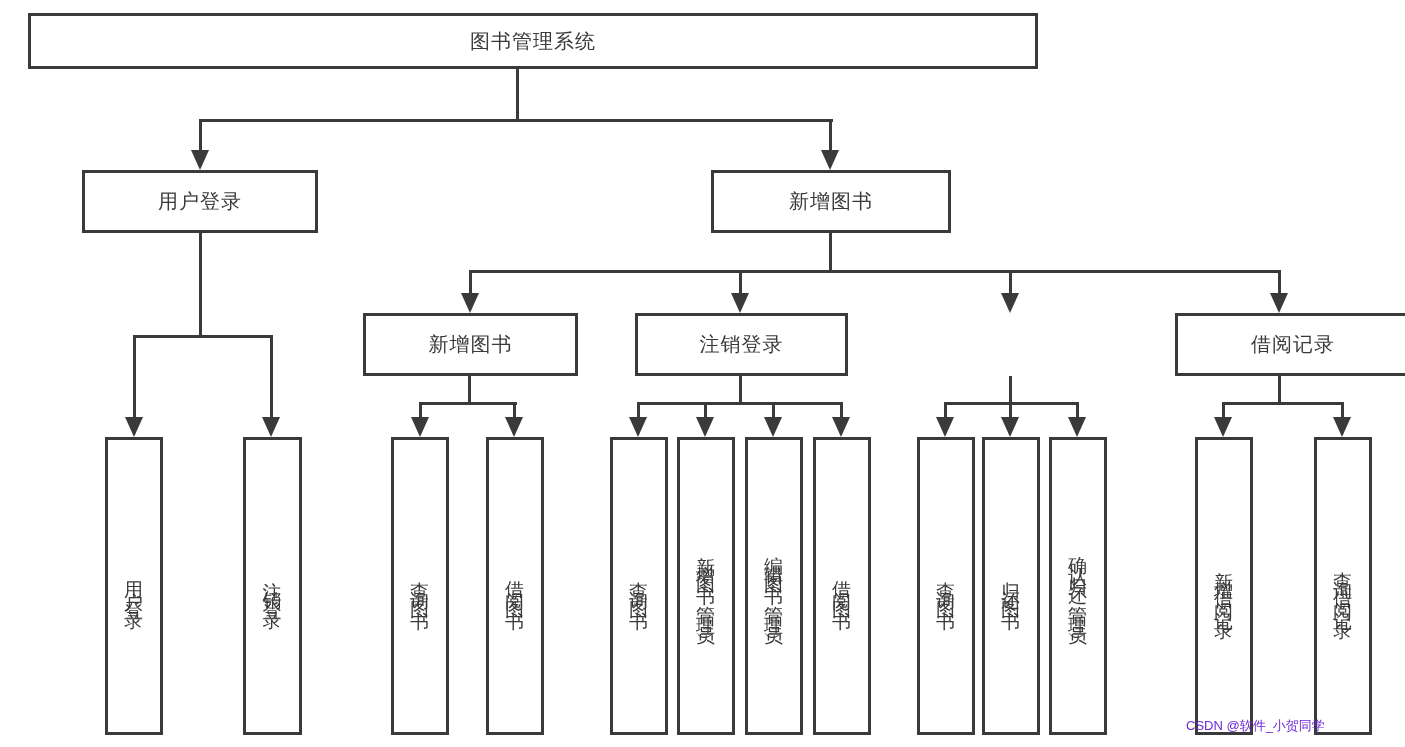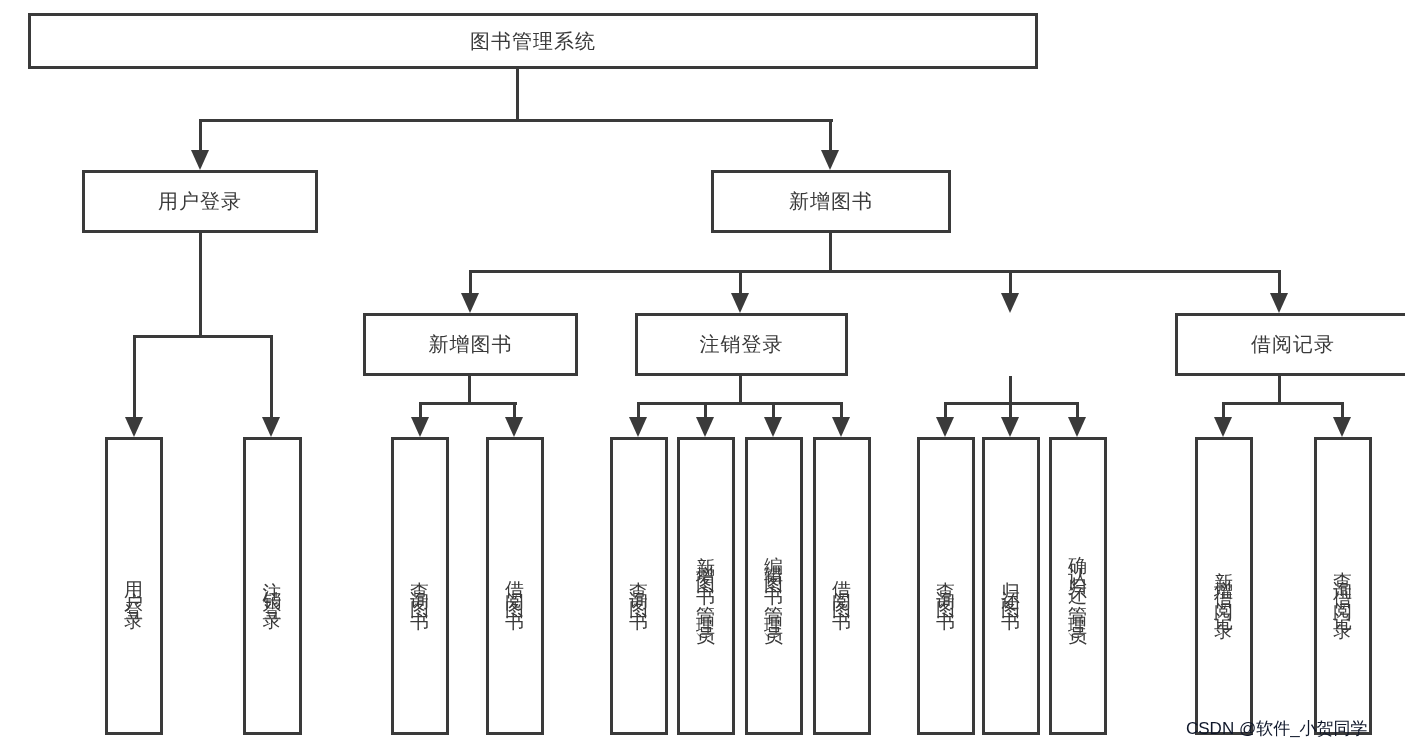--- a/index.html
+++ b/index.html
@@ -46,22 +46,22 @@
   .arrow-down{
     position:absolute;width:0;height:0;
     border-left:9px solid transparent;
     border-right:9px solid transparent;
     border-top:20px solid var(--line);
     z-index:1;
   }
   .watermark{
     position:absolute;
     left:1186px;top:717px;
-    font-size:17px;
-    color:#0f172a;
+    font-size:13px;
+    color:#6d28d9;
     z-index:5;
     white-space:nowrap;
   }
 </style>
 </head>
 <body>
 
 <div id="canvas">
 
   <div class="box" style="left:28px;top:13px;width:1010px;height:56px">

